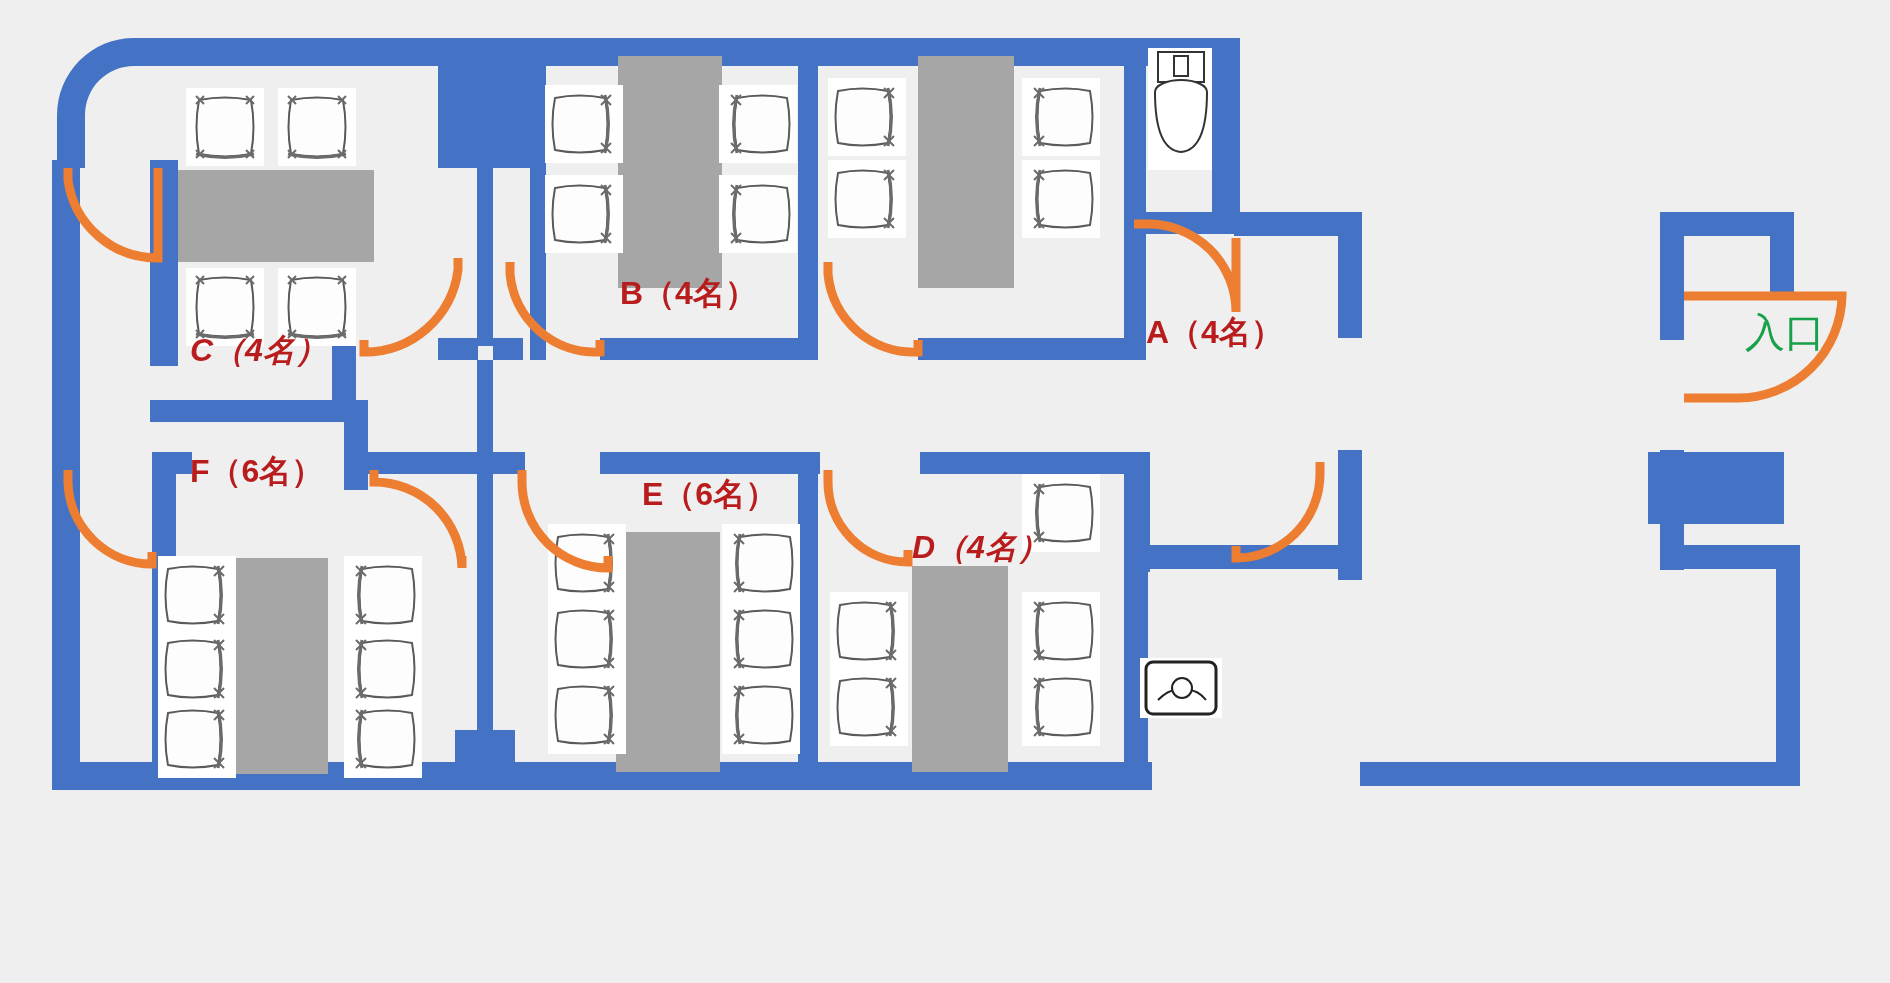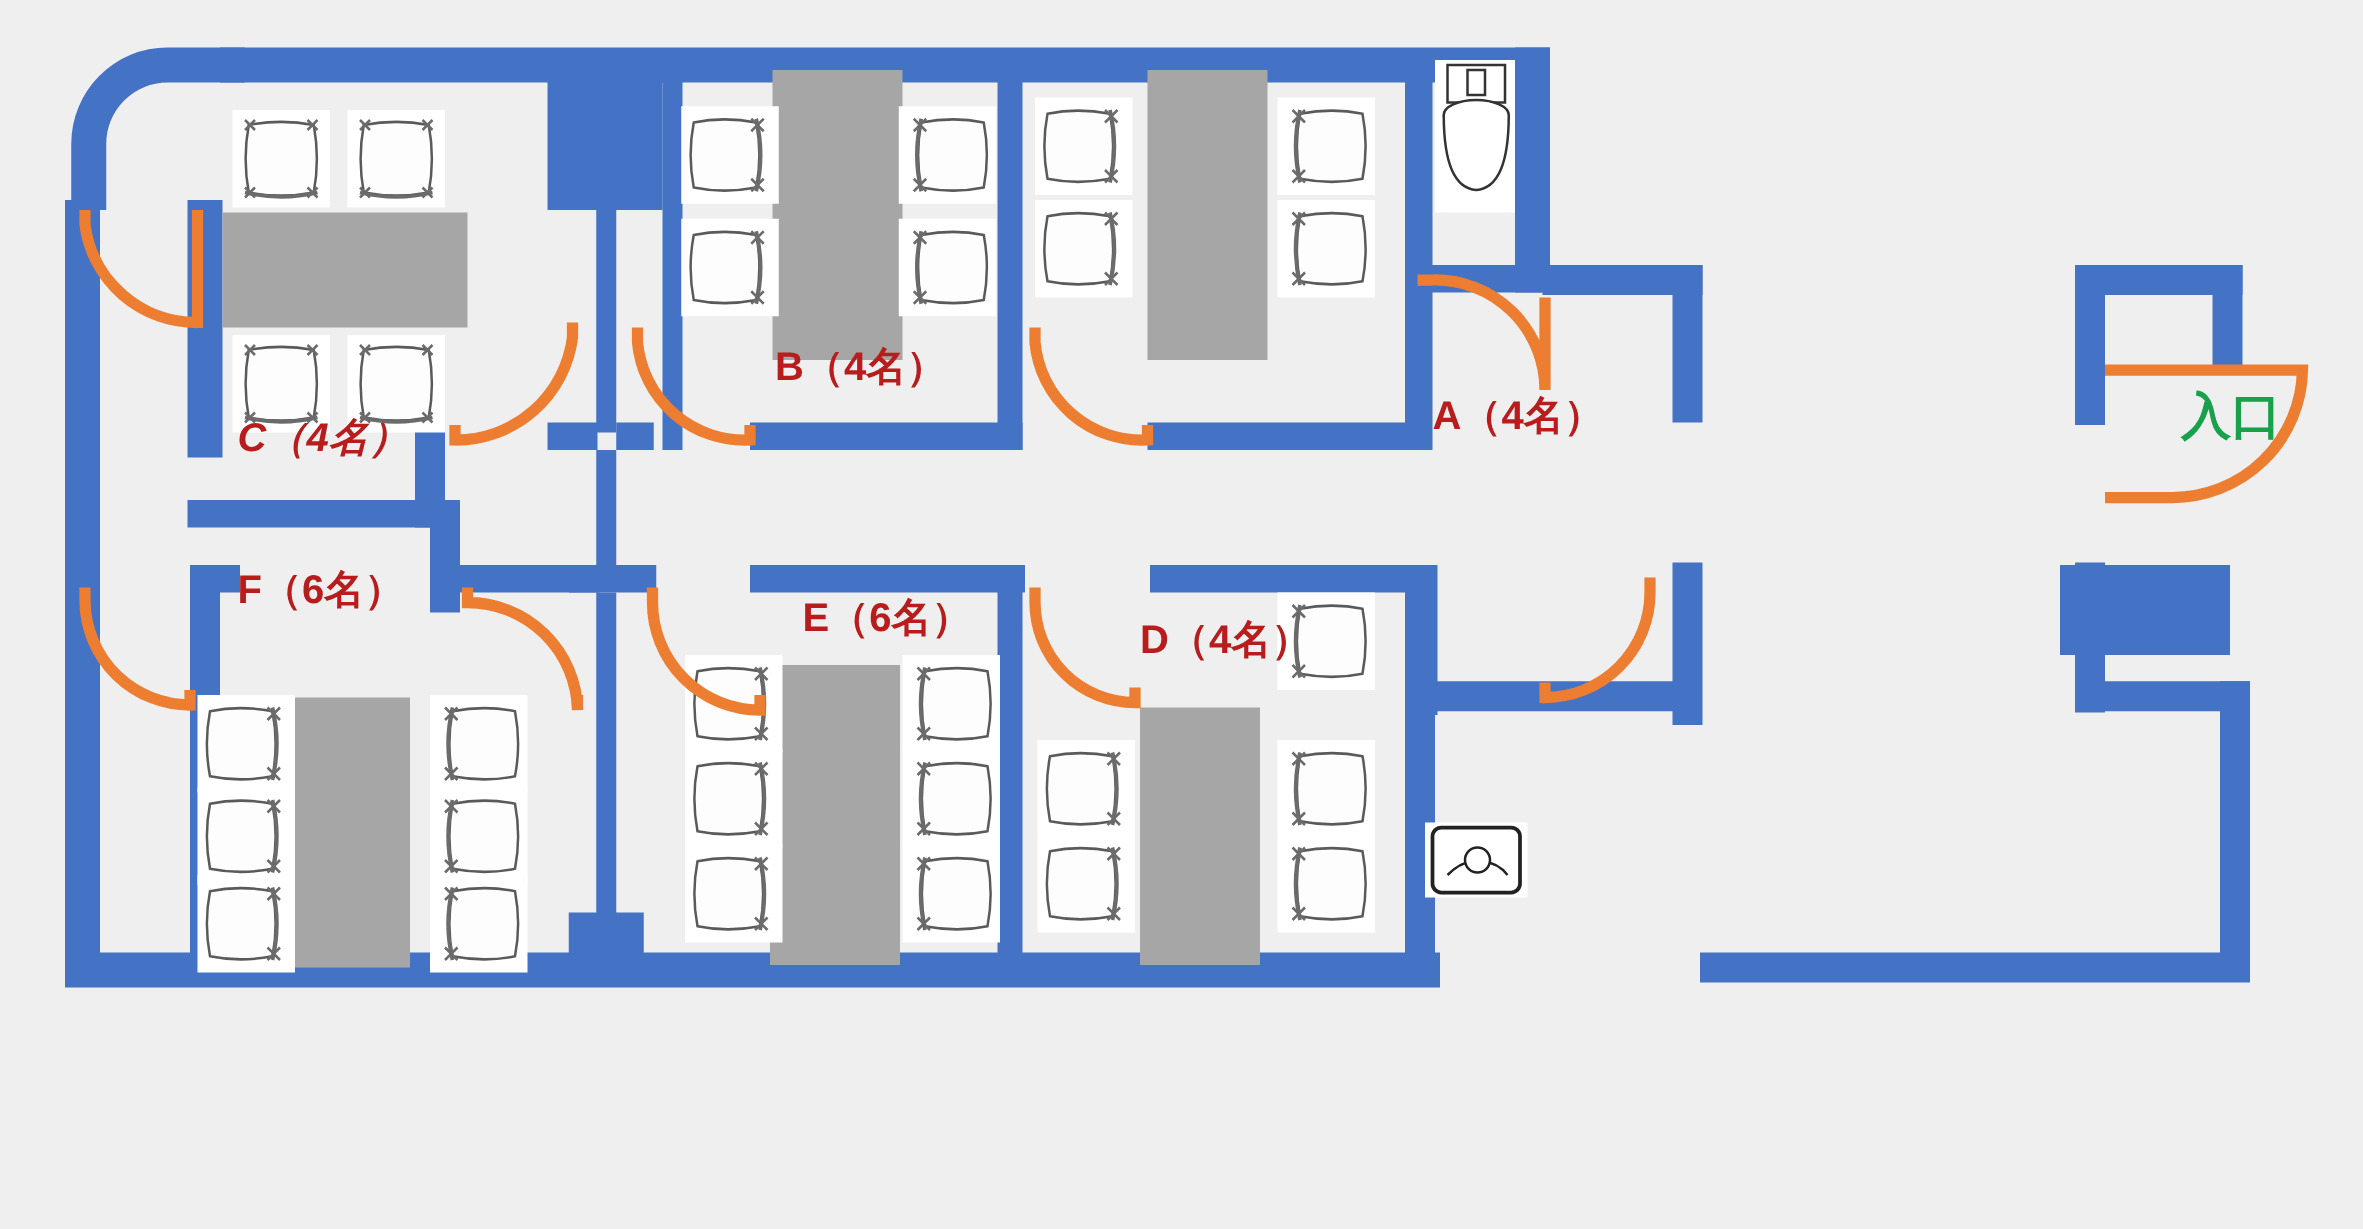--- a/index.html
+++ b/index.html
@@ -1,21 +1,21 @@
 <!DOCTYPE html>
 <html><head>
 <meta charset="utf-8">
 <style>
   html,body{margin:0;padding:0;background:#efefef;}
   body{width:1890px;height:983px;position:relative;overflow:hidden;
        font-family:"Liberation Sans","DejaVu Sans",sans-serif;}
   #plan{position:absolute;inset:0;width:1890px;height:983px;}
   .roomlabel{position:absolute;color:#b91c1c;font-weight:bold;font-size:32px;
              letter-spacing:0px;white-space:nowrap;}
-  .entlabel{position:absolute;color:#18a04a;font-weight:bold;font-size:40px;white-space:nowrap;}
+  .entlabel{position:absolute;color:#18a04a;font-weight:normal;font-size:40px;white-space:nowrap;}
 </style>
 </head>
 <body>
 
 <svg id="plan" viewBox="0 0 1890 983" xmlns="http://www.w3.org/2000/svg">
 
   <rect x="0" y="0" width="1890" height="983" fill="#efefef"></rect>
 
   <defs>
 
@@ -185,16 +185,16 @@
 
     <path d="M828,470 L828,482 A80,80 0 0 0 908,562 L908,550"></path>
 
     <path d="M1320,462 L1320,474 A84,84 0 0 1 1236,558 L1236,546"></path>
   </g>
 </svg>
 
 <div class="roomlabel" style="left:1146px;top:275px;margin-top:36px;">A（4名）</div>
 <div class="roomlabel" style="left:620px;top:272px;">B（4名）</div>
 <div class="roomlabel" style="left:190px;top:329px;font-style:italic;">C（4名）</div>
-<div class="roomlabel" style="left:912px;top:490px;">D（4名）</div>
+<div class="roomlabel" style="left:912px;top:526px;font-style:italic;">D（4名）</div>
 <div class="roomlabel" style="left:630px;top:473px;margin-left:12px;">E（6名）</div>
 <div class="roomlabel" style="left:190px;top:450px;">F（6名）</div>
 <div class="entlabel" style="left:1745px;top:305px;">入口</div>
 
 </body></html>

